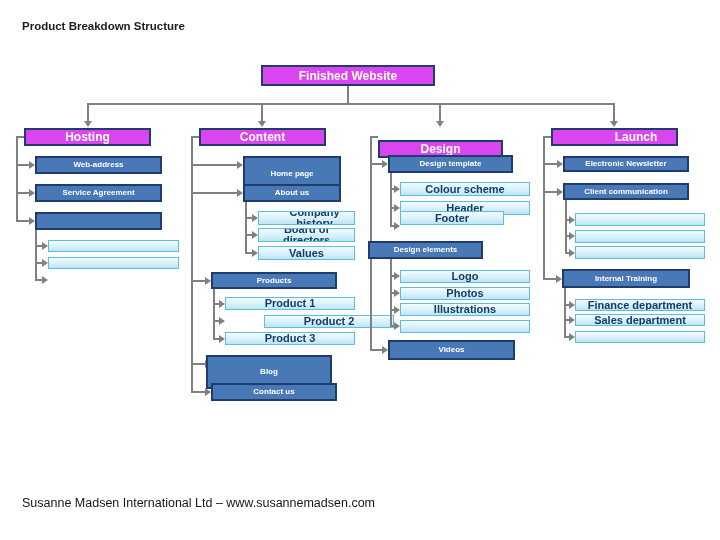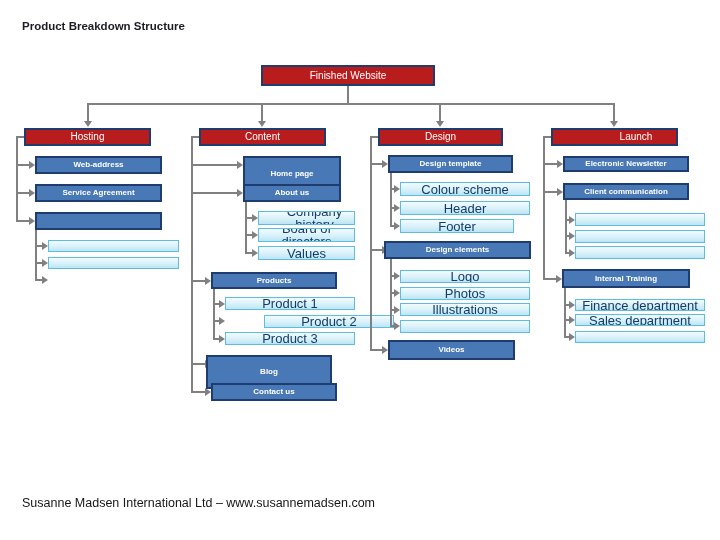--- a/index.html
+++ b/index.html
@@ -2,24 +2,24 @@
 <html><head>
 <meta charset="utf-8">
 <style>
   html,body{margin:0;padding:0;background:#fff;}
   .canvas{position:relative;width:720px;height:540px;background:#ffffff;overflow:hidden;
           font-family:"Liberation Sans","DejaVu Sans",sans-serif;}
   .title{position:absolute;left:22px;top:20px;font-size:11.5px;font-weight:bold;color:#1c1c26;text-align:center;}
   .footer{position:absolute;left:22px;top:496px;font-size:12.5px;color:#161616;}
   .b{position:absolute;box-sizing:border-box;display:flex;align-items:center;justify-content:center;
      text-align:center;line-height:1;overflow:hidden;}
-  .d{background:#b91c1c;border:2px solid #1F3C6E;color:#ffffff;font-size:10px;font-weight:normal;}
+  .d{background:#d946ef;border:2px solid #1F3C6E;color:#ffffff;font-size:12px;font-weight:bold;}
   .m{background:#4878B6;border:2px solid #1F3C6E;color:#ffffff;font-size:8px;font-weight:bold;}
   .l{background:linear-gradient(180deg,#F2FBFE 0%,#D8F1FA 55%,#BCE5F3 100%);
-     border:1px solid #5FBCDF;color:#133C69;font-size:13px;font-weight:normal;}
+     border:1px solid #5FBCDF;color:#133C69;font-size:11px;font-weight:bold;}
   .hl{position:absolute;height:2px;background:#808080;}
   .vl{position:absolute;width:2px;background:#808080;}
   .ar{position:absolute;width:0;height:0;border-top:4px solid transparent;
       border-bottom:4px solid transparent;border-left:6px solid #808080;}
   .ad{position:absolute;width:0;height:0;border-left:4px solid transparent;
       border-right:4px solid transparent;border-top:6px solid #808080;}
 </style>
 </head>
 <body>
 
@@ -94,41 +94,41 @@
   <div class="hl" style="left:213px;top:320px;width:6px;"></div>
   <div class="ar" style="left:219px;top:317px;"></div>
   <div class="hl" style="left:213px;top:338px;width:6px;"></div>
   <div class="ar" style="left:219px;top:335px;"></div>
   <div class="b l" style="left:225px;top:297px;width:130px;height:13px;">Product 1</div>
   <div class="b l" style="left:225px;top:315px;width:130px;height:13px;margin-left:39px;">Product 2</div>
   <div class="b l" style="left:225px;top:332px;width:130px;height:13px;">Product 3</div>
   <div class="b m" style="left:206px;top:355px;width:126px;height:34px;">Blog</div>
   <div class="b m" style="left:211px;top:383px;width:126px;height:18px;">Contact us</div>
 
-  <div class="b d" style="left:378px;top:128px;width:125px;height:18px;">Design</div>
+  <div class="b d" style="left:378px;top:140px;width:125px;height:18px;">Design</div>
   <div class="hl" style="left:370px;top:136px;width:8px;"></div>
   <div class="vl" style="left:370px;top:136px;height:214px;"></div>
   <div class="hl" style="left:370px;top:163px;width:12px;"></div>
   <div class="ar" style="left:382px;top:160px;"></div>
   <div class="hl" style="left:370px;top:249px;width:12px;"></div>
   <div class="ar" style="left:382px;top:246px;"></div>
   <div class="hl" style="left:370px;top:349px;width:12px;"></div>
   <div class="ar" style="left:382px;top:346px;"></div>
   <div class="b m" style="left:388px;top:155px;width:125px;height:18px;">Design template</div>
   <div class="vl" style="left:390px;top:173px;height:53px;"></div>
   <div class="hl" style="left:390px;top:188px;width:4px;"></div>
   <div class="ar" style="left:394px;top:185px;"></div>
   <div class="hl" style="left:390px;top:207px;width:4px;"></div>
   <div class="ar" style="left:394px;top:204px;"></div>
   <div class="hl" style="left:390px;top:225px;width:4px;"></div>
   <div class="ar" style="left:394px;top:222px;"></div>
   <div class="b l" style="left:400px;top:182px;width:130px;height:14px;">Colour scheme</div>
   <div class="b l" style="left:400px;top:201px;width:130px;height:14px;">Header</div>
-  <div class="b l" style="left:400px;top:219px;width:114px;height:14px;text-align:center;">Footer</div>
-  <div class="b m" style="left:384px;top:241px;width:147px;height:18px;">Design elements</div>
+  <div class="b l" style="left:400px;top:211px;width:104px;height:14px;text-align:center;">Footer</div>
+  <div class="b m" style="left:368px;top:241px;width:115px;height:18px;">Design elements</div>
   <div class="vl" style="left:390px;top:259px;height:68px;"></div>
   <div class="hl" style="left:390px;top:275px;width:4px;"></div>
   <div class="ar" style="left:394px;top:272px;"></div>
   <div class="hl" style="left:390px;top:292px;width:4px;"></div>
   <div class="ar" style="left:394px;top:289px;"></div>
   <div class="hl" style="left:390px;top:309px;width:4px;"></div>
   <div class="ar" style="left:394px;top:306px;"></div>
   <div class="hl" style="left:390px;top:325px;width:4px;"></div>
   <div class="ar" style="left:394px;top:322px;"></div>
   <div class="b l" style="left:400px;top:270px;width:130px;height:13px;">Logo</div>

